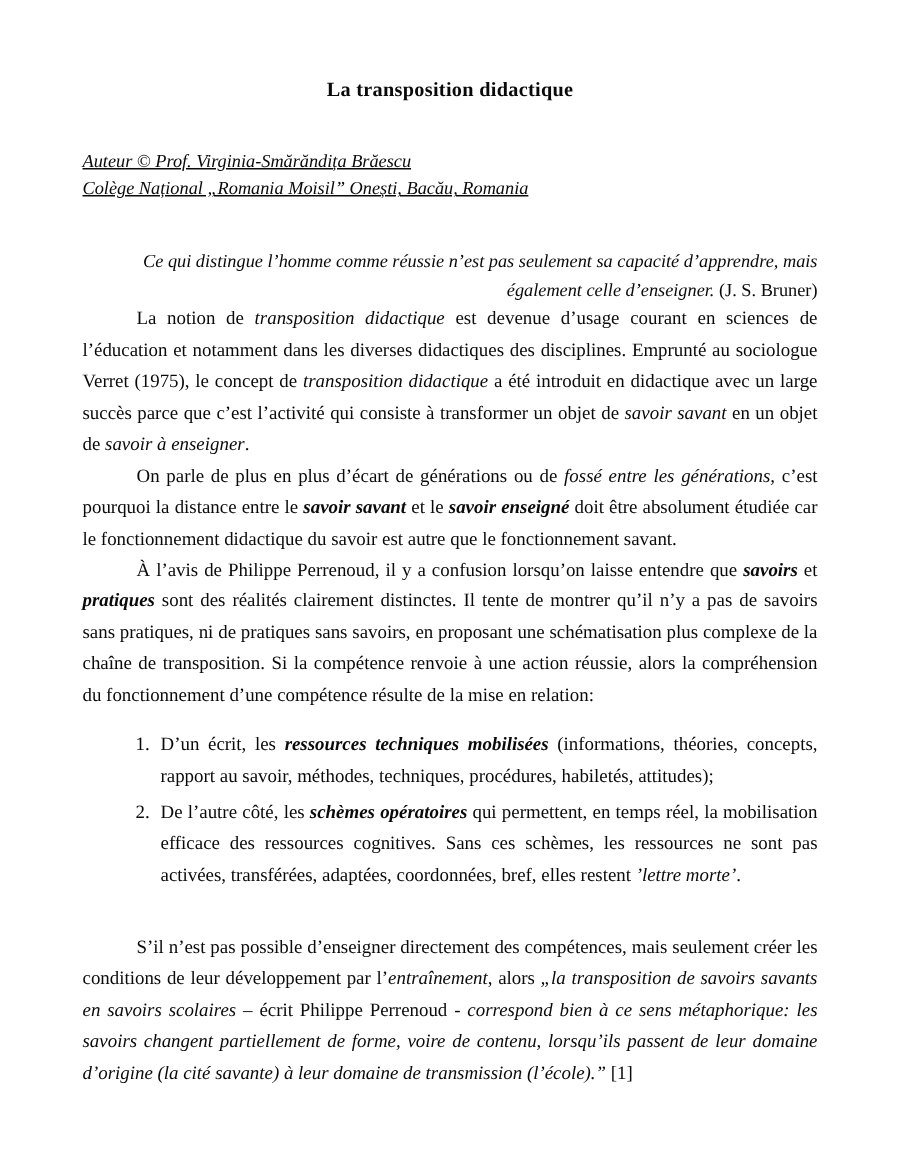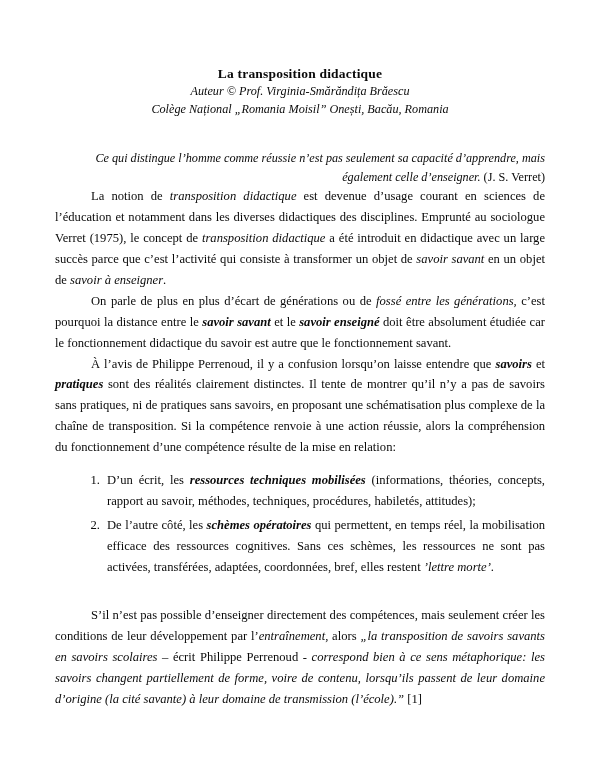--- a/index.html
+++ b/index.html
@@ -16,27 +16,28 @@
     height: 776px;
     background: #ffffff;
     padding: 52px 55px 30px 55px;
     overflow: hidden;
   }
   .title {
     text-align: center;
     font-size: 13.5px;
     font-weight: bold;
     letter-spacing: 0.2px;
-    margin-top: 14px;
   }
   .author-block {
-    text-align: center;
+    margin-top: 30px;
+    text-align: left;
     font-style: italic;
     font-size: 12.2px;
     line-height: 1.5;
+    text-decoration: underline;
   }
   .epigraph {
     margin-top: 30px;
     text-align: right;
     font-size: 12.2px;
     line-height: 1.55;
   }
   .doc-body {
     font-size: 12.6px;
     line-height: 1.66;
@@ -67,21 +68,21 @@
 
 <div class="page">
 
   <h1 class="title">La transposition didactique</h1>
 
   <div class="author-block">
     <div>Auteur © Prof. Virginia-Smărăndița Brăescu</div>
     <div>Colège Național „Romania Moisil” Onești, Bacău, Romania</div>
   </div>
 
-  <div class="epigraph"><span class="seg-i">Ce qui distingue l’homme comme réussie n’est pas seulement sa capacité d’apprendre, mais également celle d’enseigner.</span><span class="seg-n"> (J. S. Verret)</span></div>
+  <div class="epigraph"><span class="seg-i">Ce qui distingue l’homme comme réussie n’est pas seulement sa capacité d’apprendre, mais également celle d’enseigner.</span><span class="seg-n"> (J. S. Bruner)</span></div>
 
   <div class="doc-body">
       <p class="para"><span class="seg-n">La notion de </span><span class="seg-i">transposition didactique</span><span class="seg-n"> est devenue d’usage courant en sciences de l’éducation et notamment dans les diverses didactiques des disciplines. Emprunté au sociologue Verret (1975), le concept de </span><span class="seg-i">transposition didactique</span><span class="seg-n"> a été introduit en didactique avec un large succès parce que c’est l’activité qui consiste à transformer un objet de </span><span class="seg-i">savoir savant</span><span class="seg-n"> en un objet de </span><span class="seg-i">savoir à enseigner</span><span class="seg-n">.</span></p>
       <p class="para"><span class="seg-n">On parle de plus en plus d’écart de générations ou de </span><span class="seg-i">fossé entre les générations,</span><span class="seg-n"> c’est pourquoi la distance entre le </span><span class="seg-bi">savoir savant</span><span class="seg-n"> et le </span><span class="seg-bi">savoir enseigné</span><span class="seg-n"> doit être absolument étudiée car le fonctionnement didactique du savoir est autre que le fonctionnement savant.</span></p>
       <p class="para"><span class="seg-n">À l’avis de Philippe Perrenoud, il y a confusion lorsqu’on laisse entendre que </span><span class="seg-bi">savoirs</span><span class="seg-n"> et </span><span class="seg-bi">pratiques</span><span class="seg-n"> sont des réalités clairement distinctes. Il tente de montrer qu’il n’y a pas de savoirs sans pratiques, ni de pratiques sans savoirs, en proposant une schématisation plus complexe de la chaîne de transposition. Si la compétence renvoie à une action réussie, alors la compréhension du fonctionnement d’une compétence résulte de la mise en relation:</span></p>
       <ol class="numbered-list">
         <li><span class="seg-n">D’un écrit, les </span><span class="seg-bi">ressources techniques mobilisées</span><span class="seg-n"> (informations, théories, concepts, rapport au savoir, méthodes, techniques, procédures, habiletés, attitudes);</span></li>
         <li><span class="seg-n">De l’autre côté, les </span><span class="seg-bi">schèmes opératoires</span><span class="seg-n"> qui permettent, en temps réel, la mobilisation efficace des ressources cognitives. Sans ces schèmes, les ressources ne sont pas activées, transférées, adaptées, coordonnées, bref, elles restent </span><span class="seg-i">’lettre morte’</span><span class="seg-n">.</span></li>
       </ol>
       <p class="para gap-before"><span class="seg-n">S’il n’est pas possible d’enseigner directement des compétences, mais seulement créer les conditions de leur développement par l’</span><span class="seg-i">entraînement</span><span class="seg-n">, alors </span><span class="seg-i">„la transposition de savoirs savants en savoirs scolaires</span><span class="seg-n"> – écrit Philippe Perrenoud - </span><span class="seg-i">correspond bien à ce sens métaphorique: les savoirs changent partiellement de forme, voire de contenu, lorsqu’ils passent de leur domaine d’origine (la cité savante) à leur domaine de transmission (l’école).” </span><span class="seg-n">[1]</span></p>

